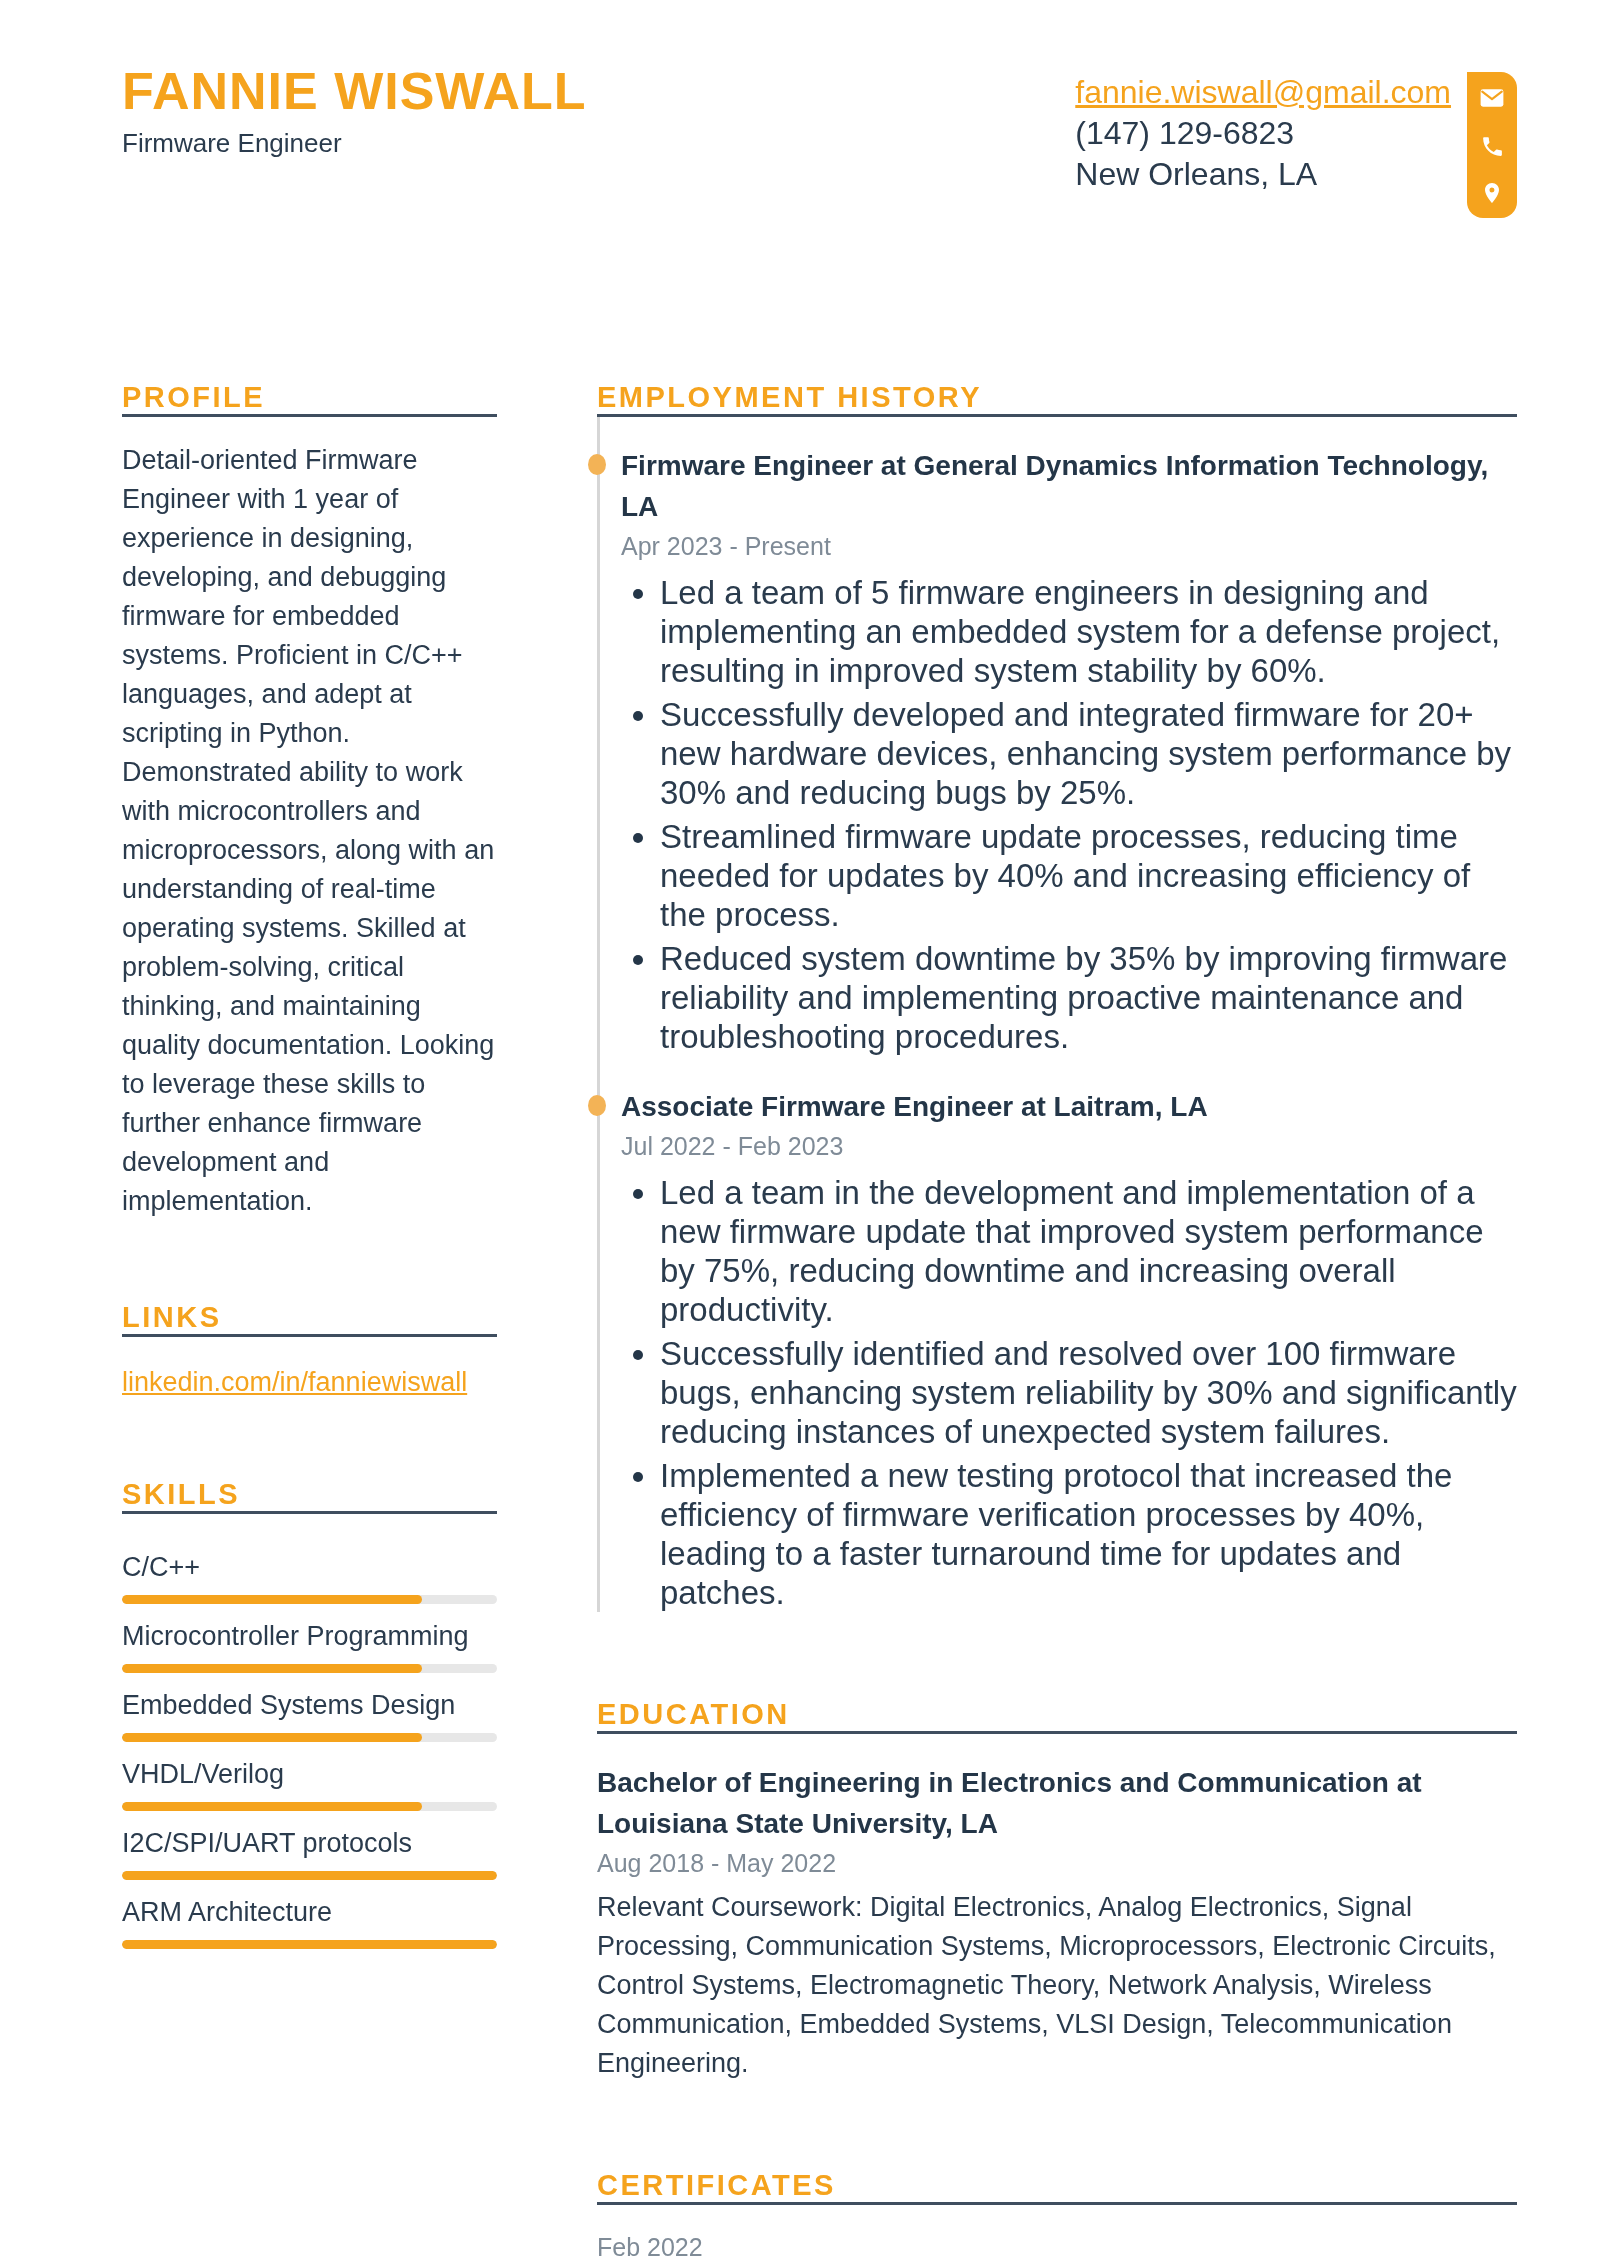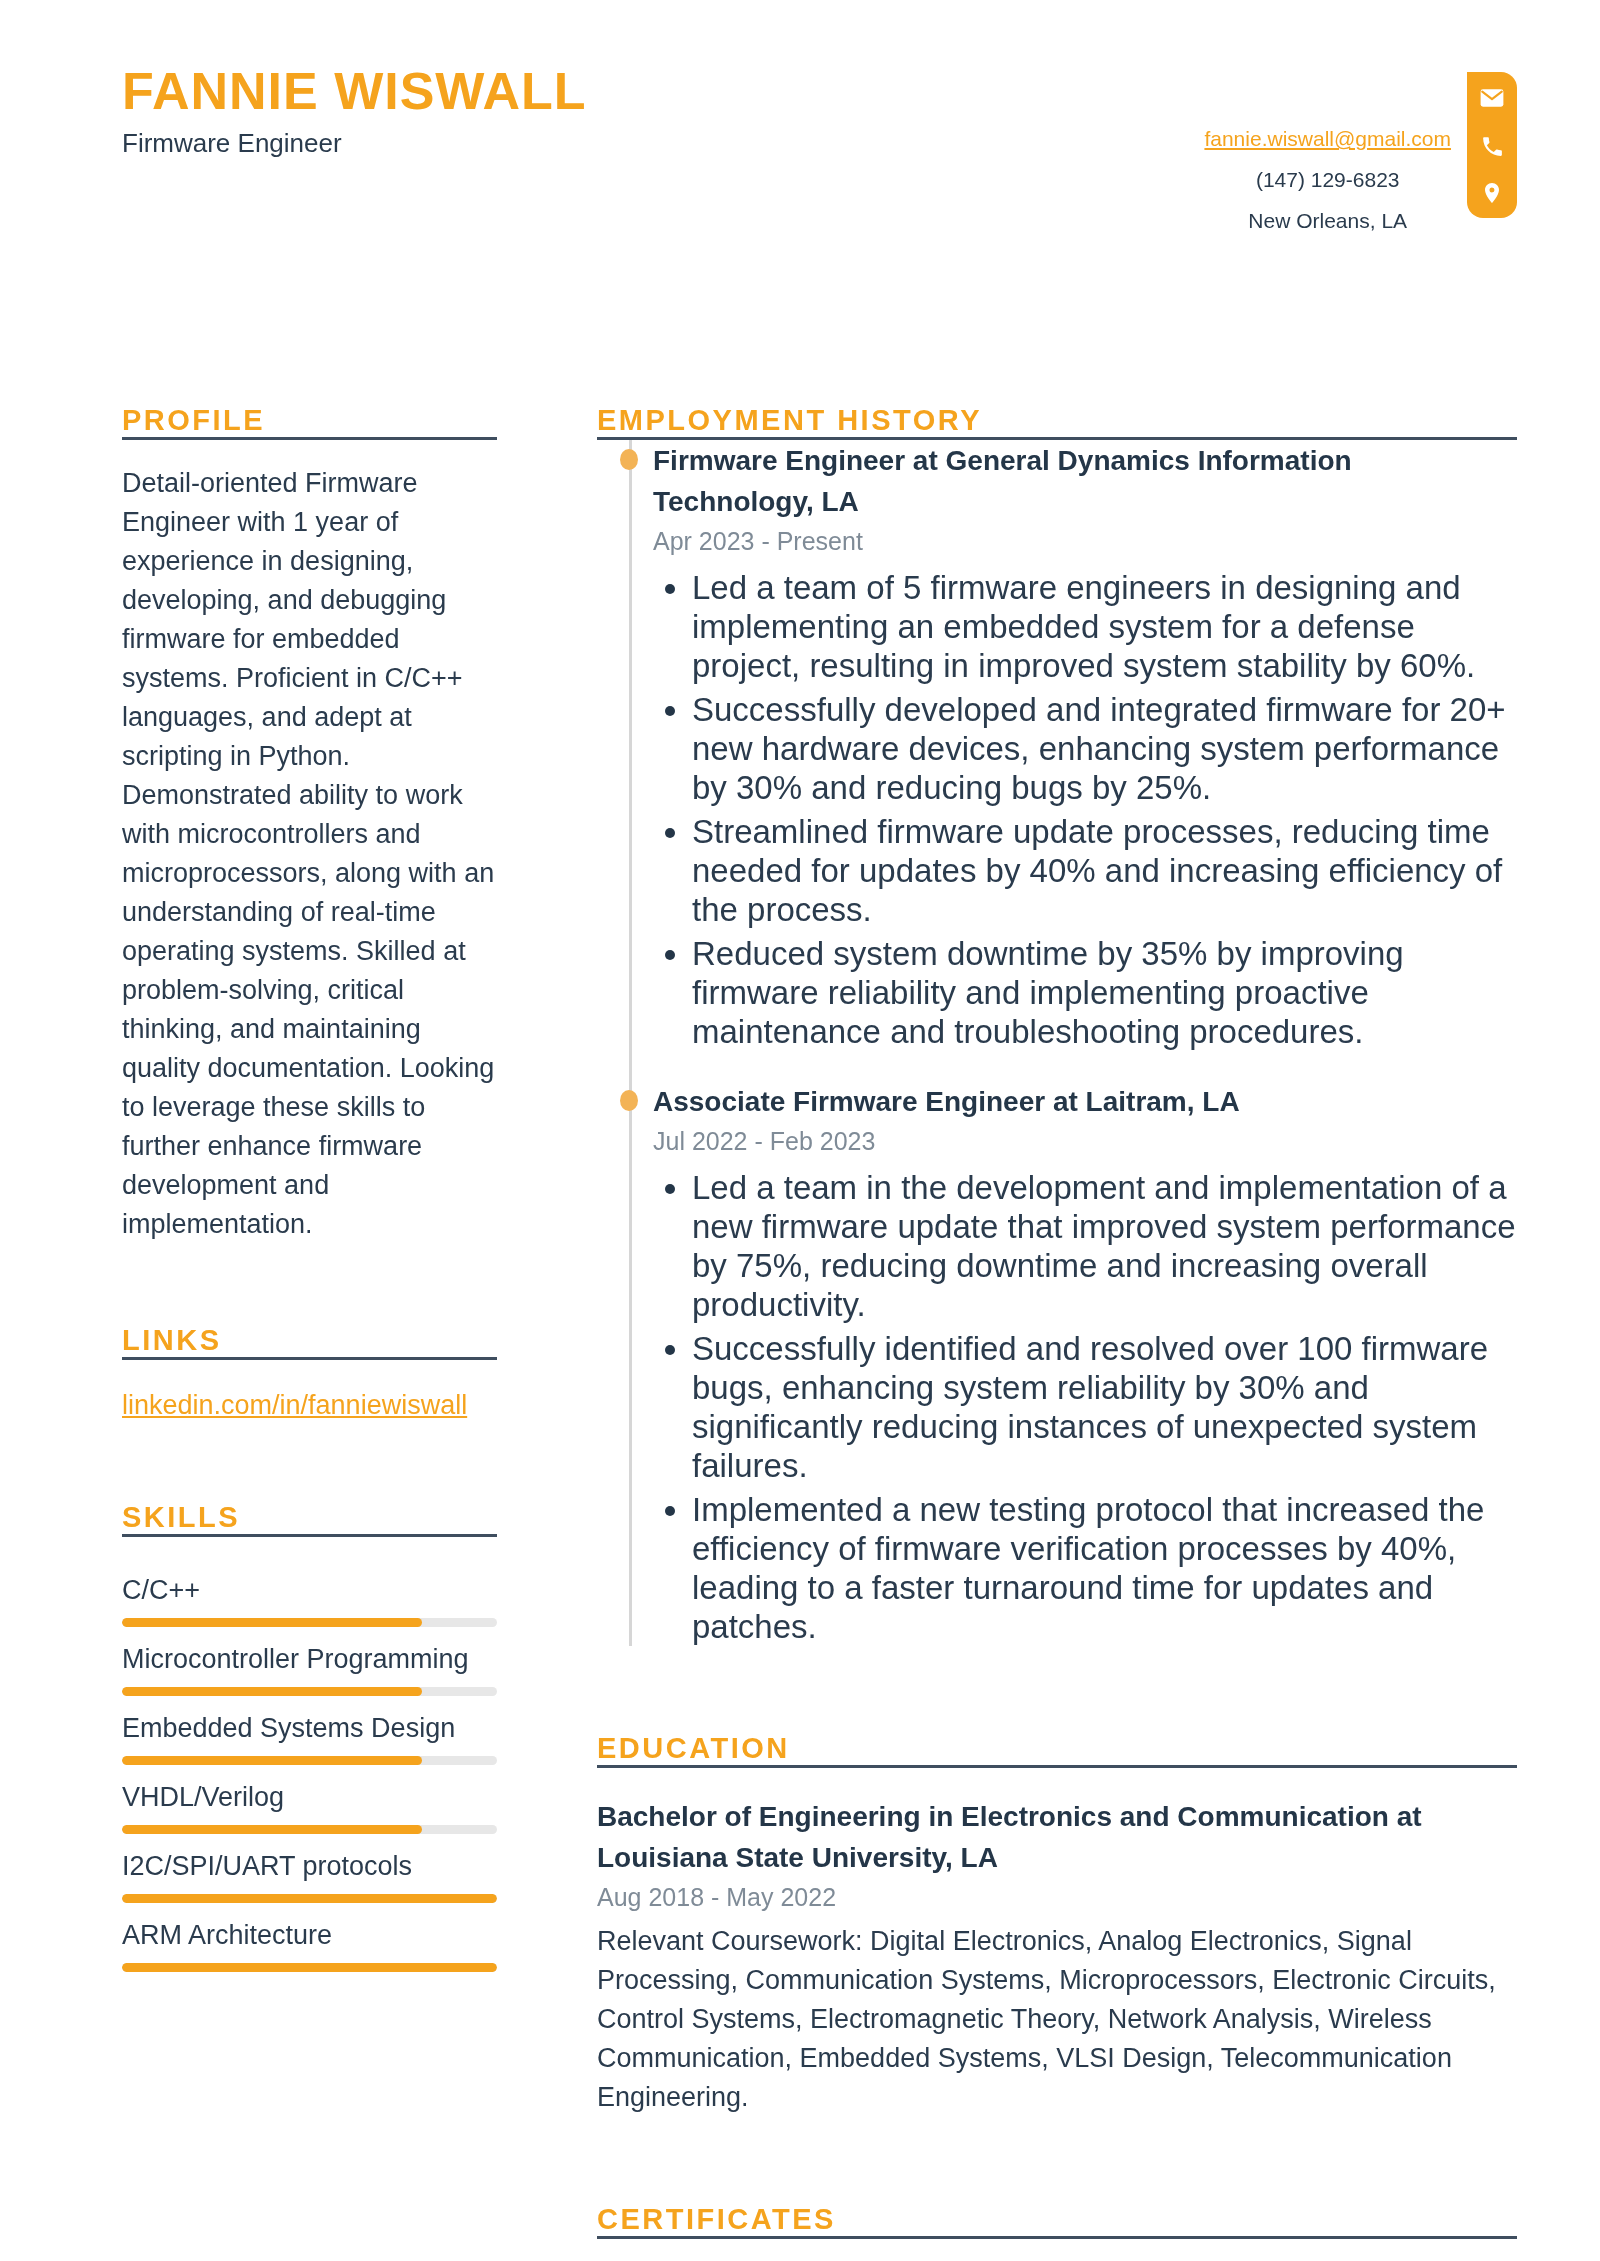--- a/index.html
+++ b/index.html
@@ -39,25 +39,24 @@
     font-size:26px;
     color:var(--ink);
     margin-top:8px;
   }
   .contact{
     display:flex;
     align-items:flex-start;
     margin-top:10px;
   }
   .contact-rows{
-    text-align:center;
-    font-size:21px;
+    text-align:left;
+    font-size:32px;
     line-height:41px;
     color:var(--ink);
-    margin-top:46px;
   }
   .contact-rows a{
     color:var(--accent);
     text-decoration:underline;
   }
   .icon-badge{
     width:50px;
     height:146px;
     margin-left:16px;
     background:var(--accent);
@@ -118,21 +117,21 @@
   .meter-fill{
     height:100%;
     background:var(--accent);
     border-radius:5px;
   }
   
   .col-right section{margin-bottom:86px;}
   .timeline{
     border-left:3px solid var(--timeline);
     padding-left:21px;
-    margin-left:32px;
+    padding-top:28px;
   }
   .job{position:relative;}
   .job + .job{margin-top:30px;}
   .job::before{
     content:"";
     position:absolute;
     left:-33px;
     top:9px;
     width:18px;
     height:21px;

